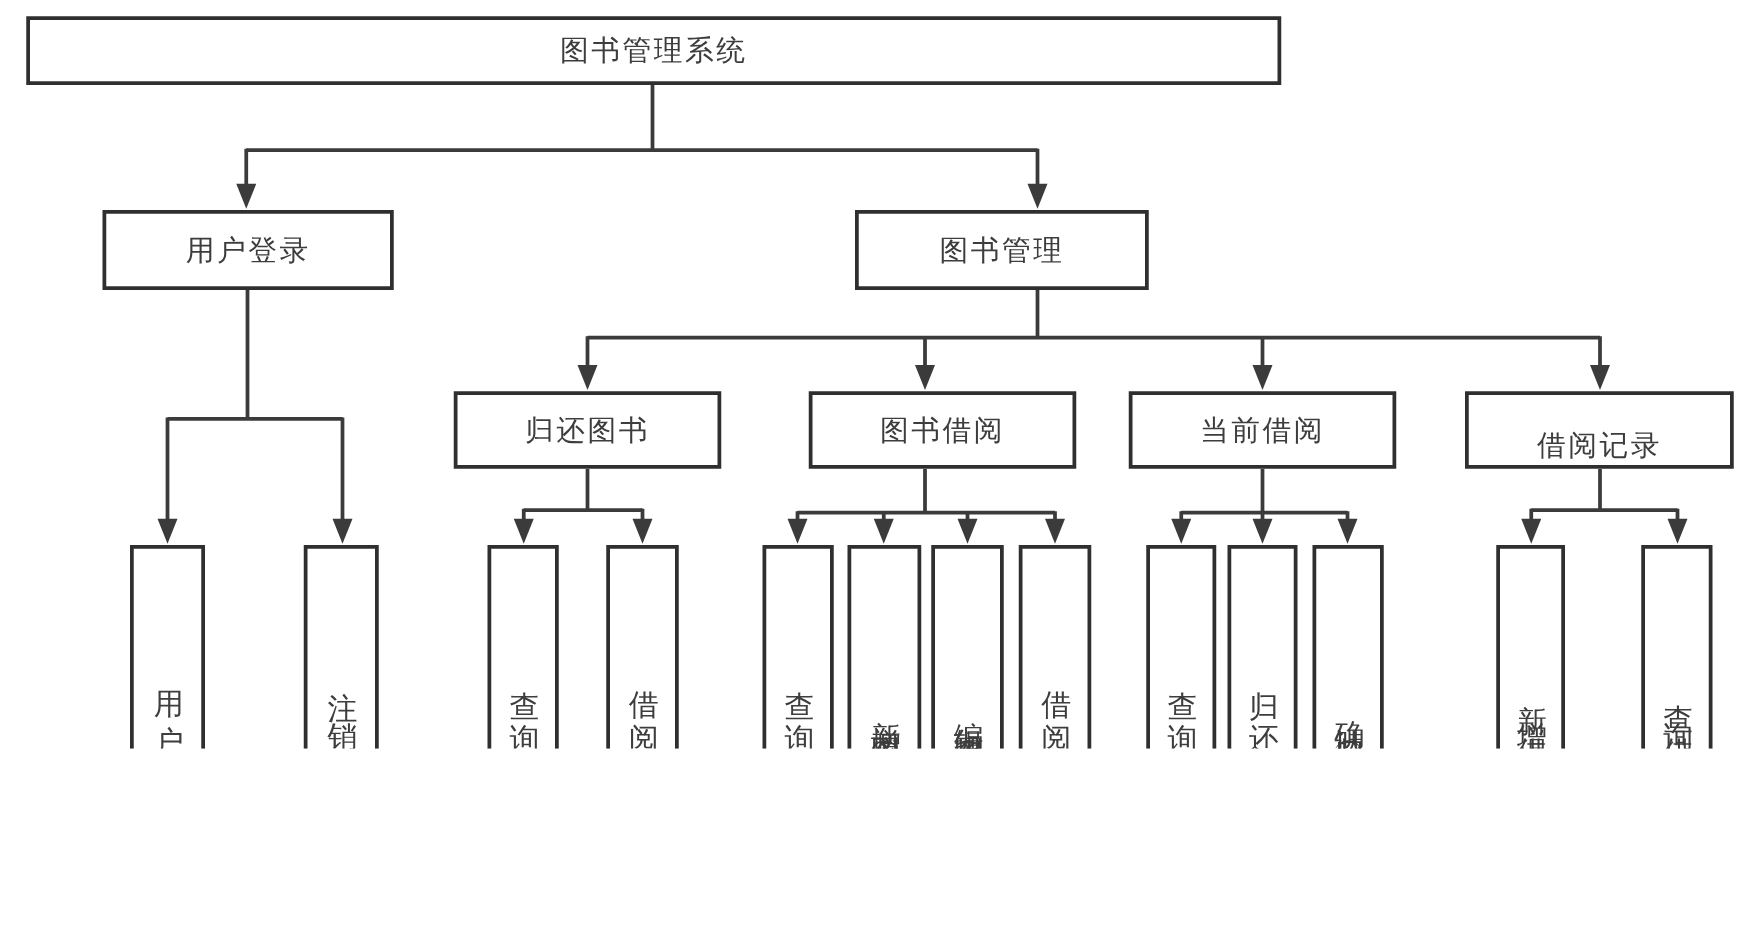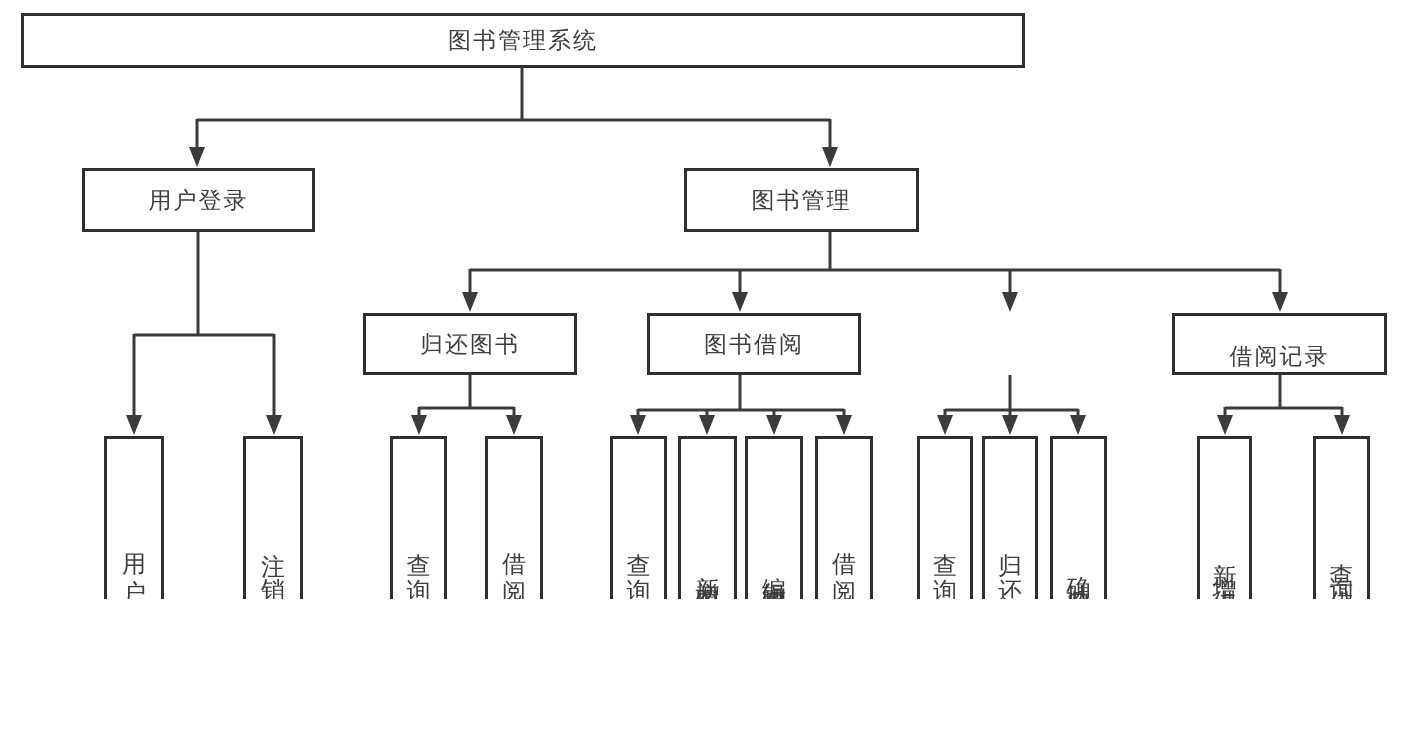--- a/index.html
+++ b/index.html
@@ -137,20 +137,23 @@
   <div class="box" style="left:684px; top:168px; width:235px; height:64px;">
     <span class="h-label">图书管理</span>
   </div>
 
   <div class="box" style="left:363px; top:313px; width:214px; height:62px;">
     <span class="h-label">归还图书</span>
   </div>
   <div class="box" style="left:633px; top:313px; width:214px; height:62px;margin-left:14px;">
     <span class="h-label">图书借阅</span>
   </div>
+  <div class="box" style="left:903px; top:313px; width:214px; height:62px;">
+    <span class="h-label">当前借阅</span>
+  </div>
   <div class="box" style="left:1172px; top:313px; width:215px; height:62px;align-items:flex-end;">
     <span class="h-label">借阅记录</span>
   </div>
 
   <div class="box leaf" style="left:104px; width:60px;">
     <span class="v-label s-wide">用户登录</span>
   </div>
   <div class="box leaf" style="left:243px; width:60px;">
     <span class="v-label s-wide">注销登录</span>
   </div>

